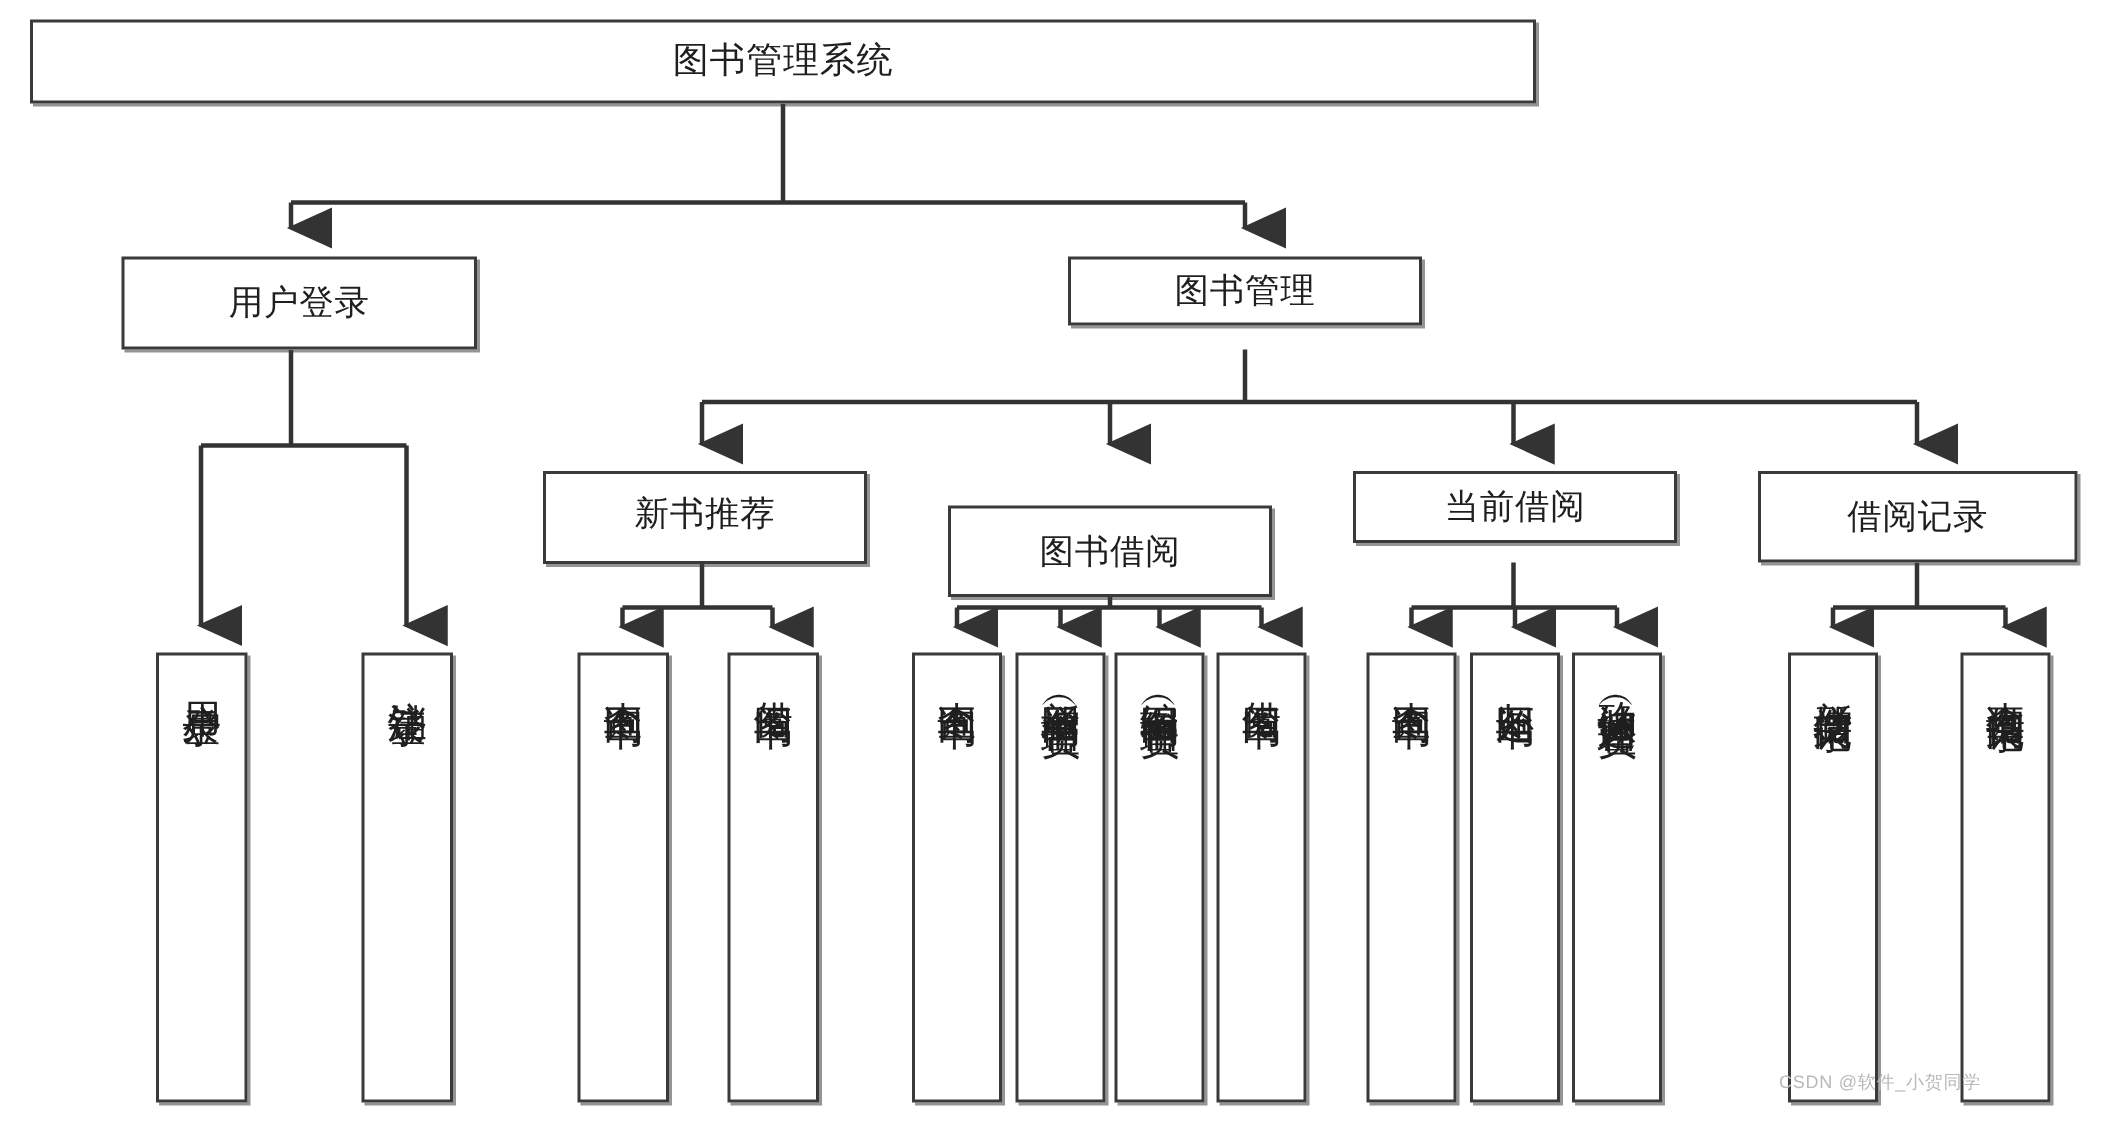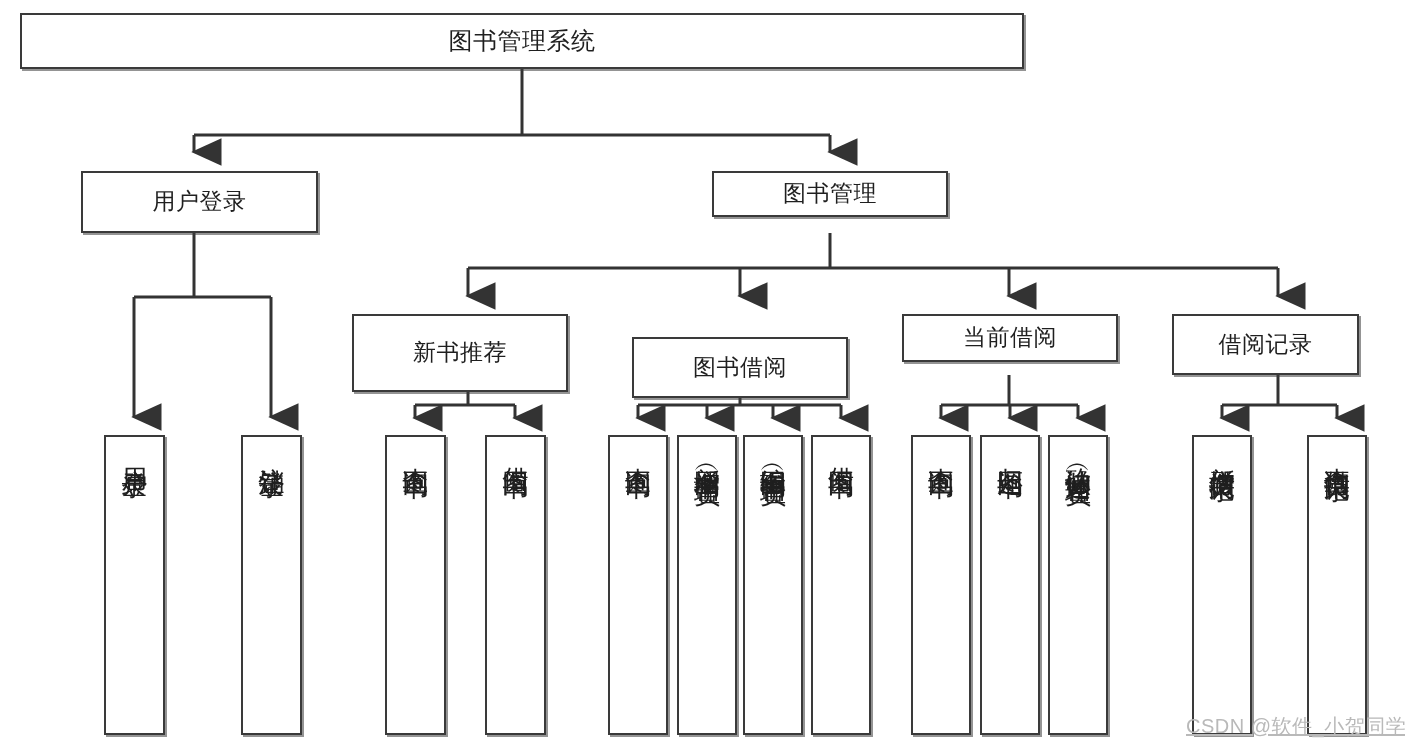--- a/index.html
+++ b/index.html
@@ -62,27 +62,26 @@
     font-size: 26px;
     line-height: 1.04;
     letter-spacing: 2px;
     white-space: nowrap;
     max-height: 100%;
   }
   .watermark {
     position: absolute;
     left: 1186px;
     top: 713px;
-    font-size: 20px;
+    font-size: 12px;
     color: #b9b9b9;
     letter-spacing: 0.5px;
     z-index: 3;
     white-space: nowrap;
     font-family: "Liberation Sans", "DejaVu Sans", sans-serif;
-    text-decoration: underline;
   }
 </style>
 </head>
 <body>
 
 <div id="diagram-root">
 
   <svg class="edges" viewBox="0 0 1405 747" xmlns="http://www.w3.org/2000/svg">
     <defs>
       <marker id="arrow" viewBox="0 0 12 12" refX="6" refY="10" markerWidth="11" markerHeight="11" orient="auto-start-reverse">
@@ -150,33 +149,33 @@
   </div>
 
   <div class="node horizontal" style="left:81px; top:171px; width:237px; height:62px;">
     <span class="label">用户登录</span>
   </div>
 
   <div class="node horizontal" style="left:712px; top:171px; width:236px; height:46px;">
     <span class="label">图书管理</span>
   </div>
 
-  <div class="node horizontal" style="left:352px; top:314px; width:216px; height:78px;">
+  <div class="node horizontal" style="left:362px; top:314px; width:216px; height:62px;font-family:Liberation Mono, monospace;">
     <span class="label">新书推荐</span>
   </div>
 
   <div class="node horizontal" style="left:632px; top:314px; width:216px; height:61px;margin-top:23px;">
     <span class="label">图书借阅</span>
   </div>
 
   <div class="node horizontal" style="left:902px; top:314px; width:216px; height:48px;">
     <span class="label">当前借阅</span>
   </div>
 
-  <div class="node horizontal" style="left:1172px; top:314px; width:187px; height:61px;">
+  <div class="node horizontal" style="left:1172px; top:314px; width:213px; height:61px;">
     <span class="label">借阅记录</span>
   </div>
 
   <div class="node vertical" style="left:104px; top:435px; width:61px; height:300px;">
     <span class="label">用户登录</span>
   </div>
 
   <div class="node vertical" style="left:241px; top:435px; width:61px; height:300px;">
     <span class="label">注销登录</span>
   </div>

